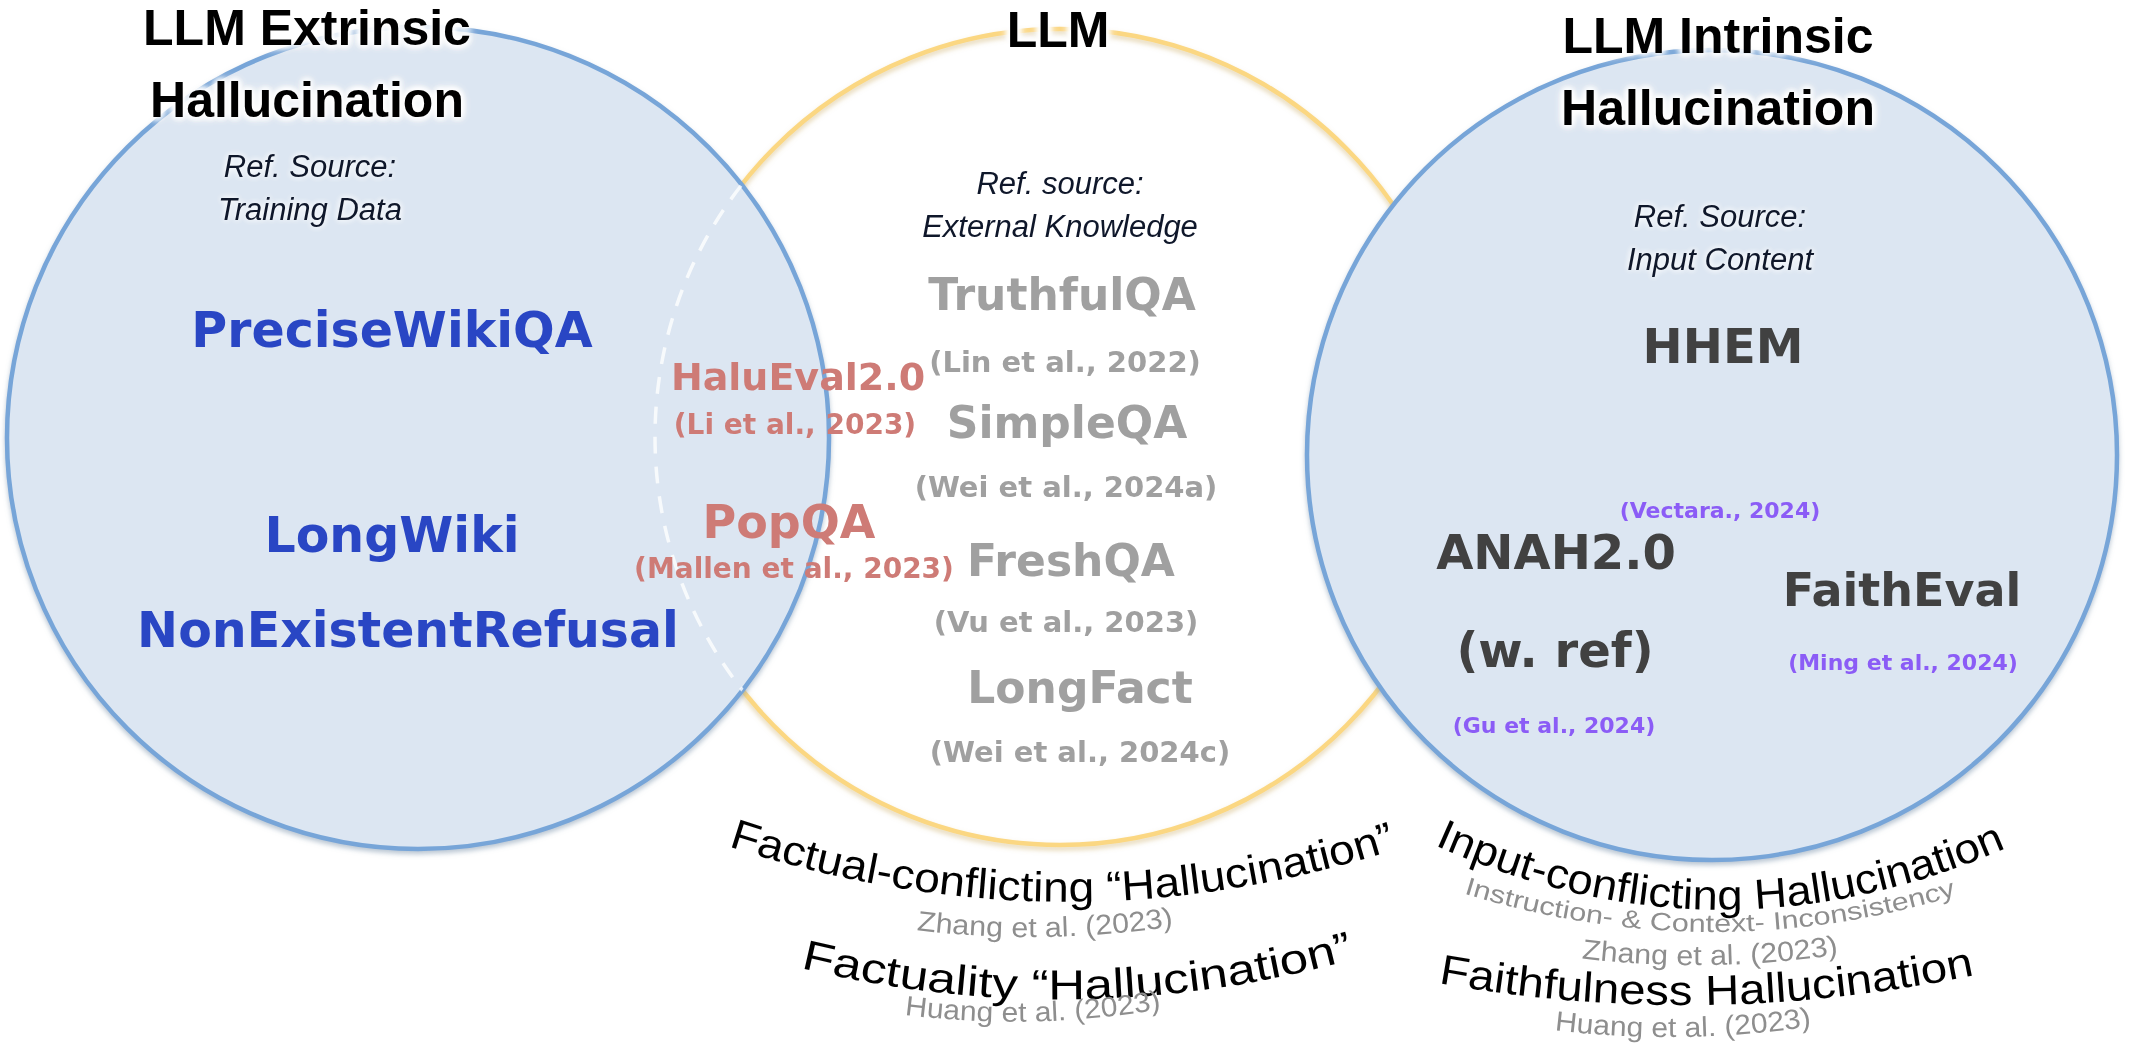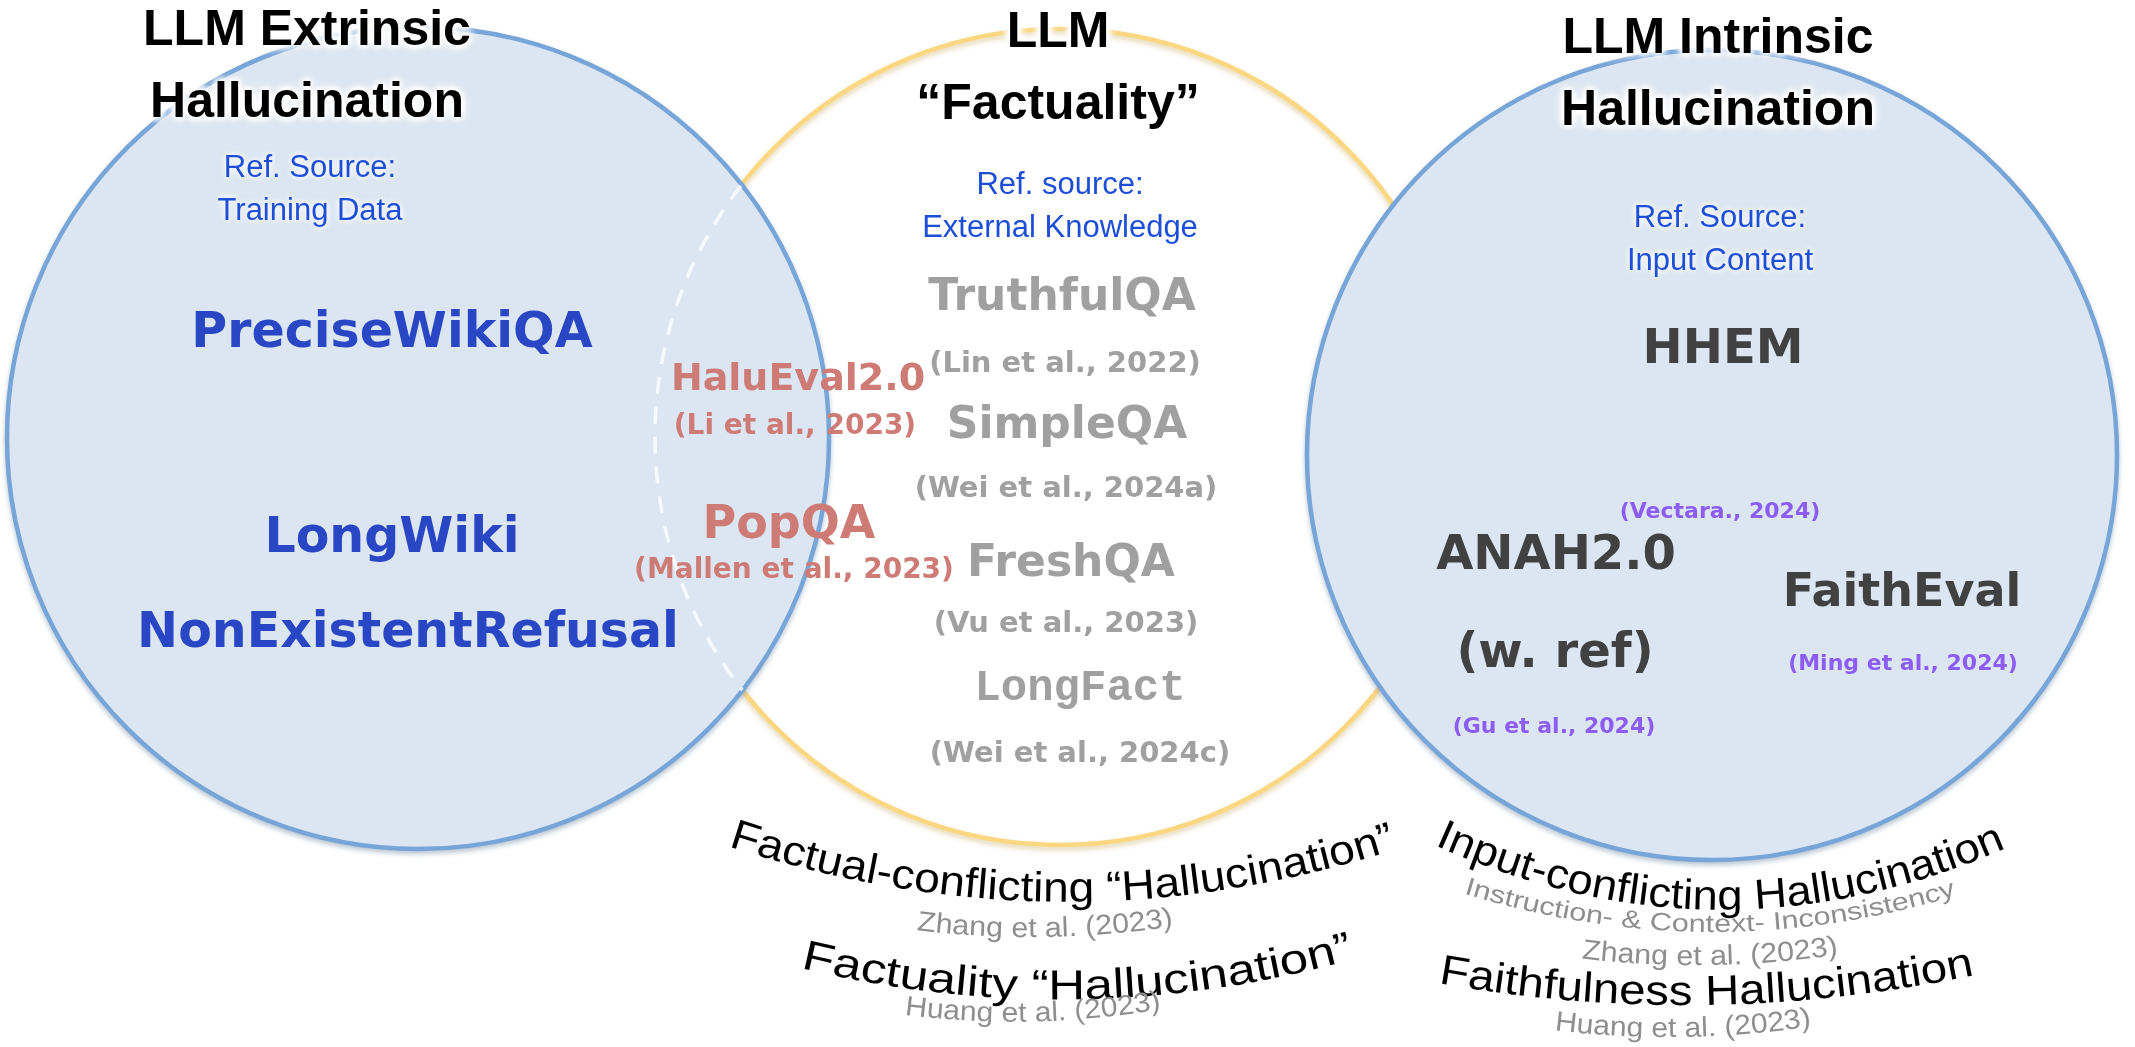--- a/index.html
+++ b/index.html
@@ -13,22 +13,23 @@
   svg.layer{position:absolute;left:0;top:0;}
 
   .pos{position:absolute;transform:translateX(-50%);white-space:nowrap;text-align:center;line-height:1;}
 
   .title{
     font-size:50px;font-weight:bold;color:#000;
     line-height:1.44;letter-spacing:0px;
     text-shadow:0 0 7px #fff,0 0 7px #fff,0 0 7px #fff,0 0 7px #fff,0 0 12px #fff,0 0 12px #fff;
   }
   .ref{
-    font-size:31px;color:#1d4ed8;line-height:1.4;
+    font-size:31px;color:#0f172a;line-height:1.4;
     text-shadow:0 0 6px #fff,0 0 6px #fff;
+    font-style:italic;
   }
   .bench-blue{
     font-family:"DejaVu Sans", sans-serif;
     font-size:49px;font-weight:bold;color:#2946C4;
   }
   .salmon-name{font-family:"DejaVu Sans", sans-serif;font-size:38px;font-weight:bold;color:#CE7B76;}
   .salmon-cite{font-family:"DejaVu Sans", sans-serif;font-size:28px;font-weight:bold;color:#CE7B76;}
   .gray-name{font-family:"DejaVu Sans", sans-serif;font-size:44px;font-weight:bold;color:#A0A0A0;}
   .gray-cite{font-family:"DejaVu Sans", sans-serif;font-size:29px;font-weight:bold;color:#A0A0A0;margin-top:8px;}
   .dark-name{font-family:"DejaVu Sans", sans-serif;font-size:46px;font-weight:bold;color:#414141;}
@@ -116,34 +117,33 @@
   <div class="pos bench-blue" style="left:392px;top:306px;">PreciseWikiQA</div>
   <div class="pos bench-blue" style="left:408px;top:606px;text-align:center;">NonExistentRefusal</div>
 
   <div class="pos salmon-name" style="left:798px;top:358px;">HaluEval2.0</div>
   <div class="pos salmon-cite" style="left:795px;top:411px;">(Li et al., 2023)</div>
   <div class="pos salmon-name" style="left:789px;top:499px;font-size:46px;">PopQA</div>
   <div class="pos salmon-cite" style="left:794px;top:555px;">(Mallen et al., 2023)</div>
 
   <div class="pos title" style="left:1058px;top:-6px;">
     <div>LLM</div>
-    <div>“Factuality”</div>
   </div>
   <div class="pos ref" style="left:1060px;top:162px;">
     <div>Ref. source:</div>
     <div>External Knowledge</div>
   </div>
 
   <div class="pos gray-name" style="left:1062px;top:273px;">TruthfulQA</div>
   <div class="pos gray-cite" style="left:1065px;top:340px;">(Lin et al., 2022)</div>
   <div class="pos gray-name" style="left:1067px;top:401px;">SimpleQA</div>
   <div class="pos gray-cite" style="left:1066px;top:465px;">(Wei et al., 2024a)</div>
   <div class="pos gray-name" style="left:1071px;top:539px;">FreshQA</div>
   <div class="pos gray-cite" style="left:1066px;top:600px;">(Vu et al., 2023)</div>
-  <div class="pos gray-name" style="left:1080px;top:666px;font-family:Liberation Mono, monospace;">LongFact</div>
+  <div class="pos gray-name" style="left:1080px;top:666px;">LongFact</div>
   <div class="pos gray-cite" style="left:1080px;top:730px;">(Wei et al., 2024c)</div>
 
   <div class="pos title" style="left:1718px;top:0px;">
     <div>LLM Intrinsic</div>
     <div>Hallucination</div>
   </div>
   <div class="pos ref" style="left:1720px;top:195px;">
     <div>Ref. Source:</div>
     <div>Input Content</div>
   </div>

